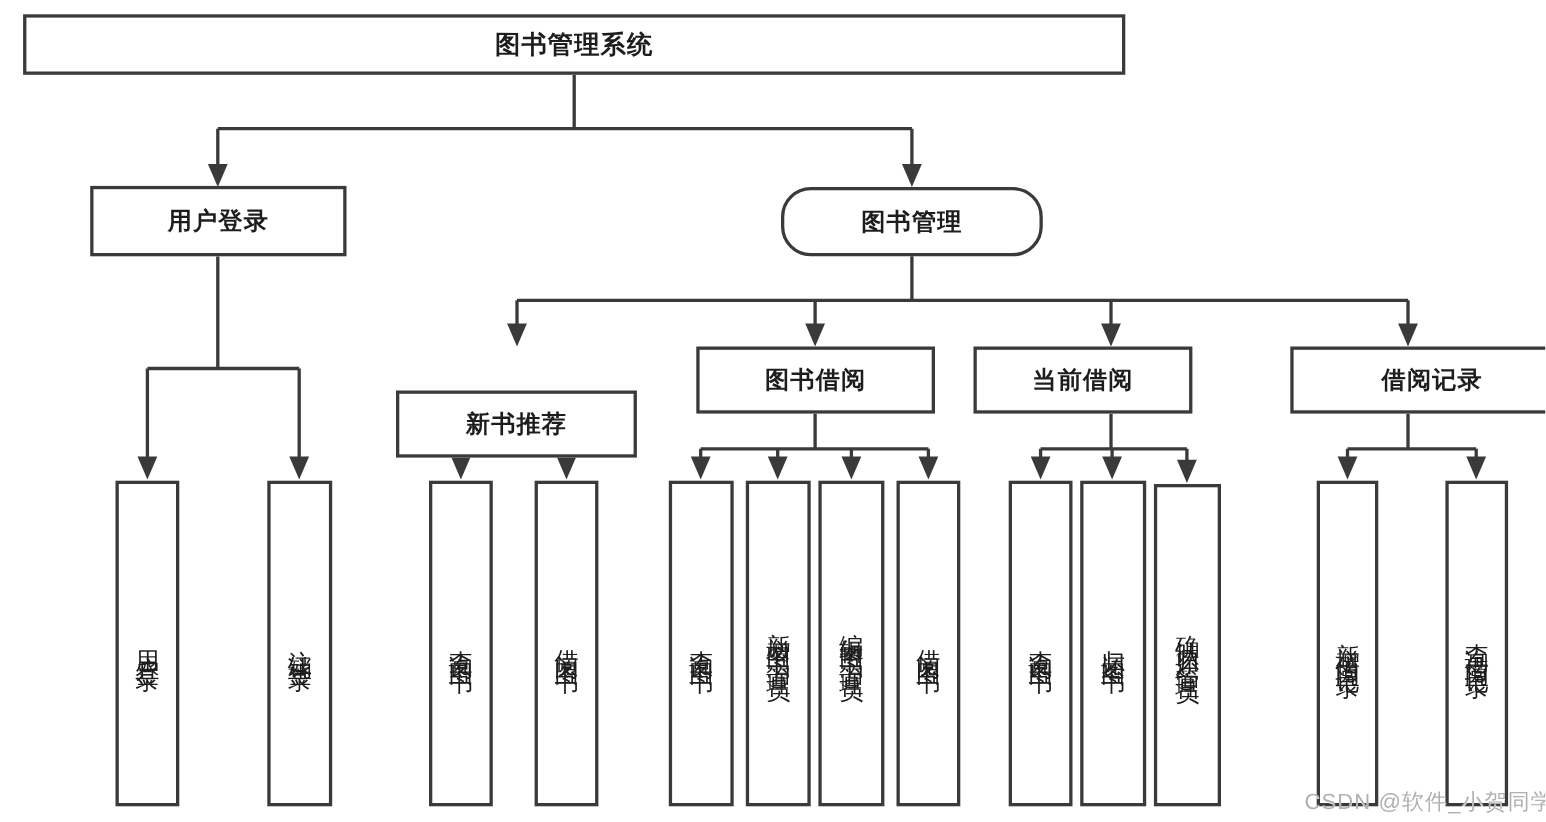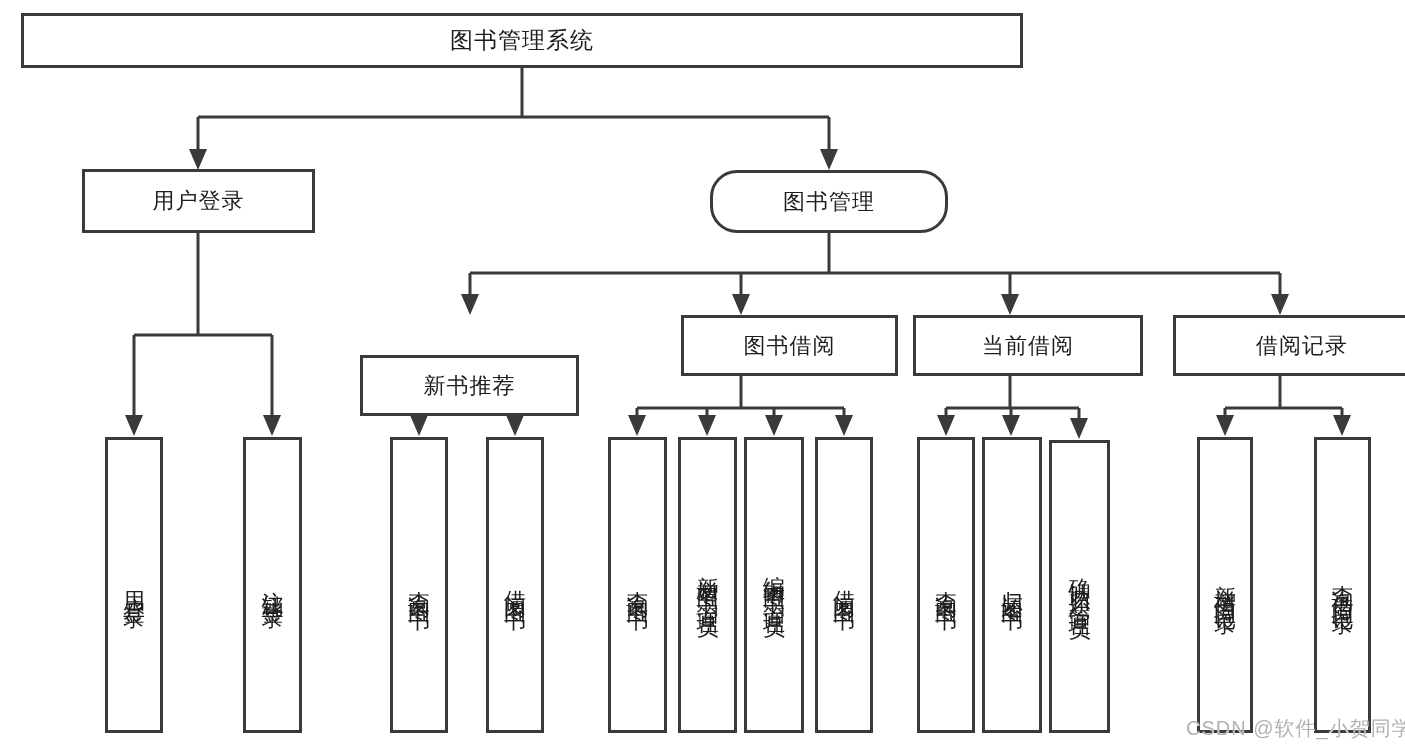--- a/index.html
+++ b/index.html
@@ -24,20 +24,21 @@
     border: 3px solid #3a3a3a;
     display: flex;
     align-items: center;
     justify-content: center;
     color: #1d1d1d;
   }
   .box.h {
     font-size: 22px;
     letter-spacing: 1px;
     white-space: nowrap;
+    font-weight: bold;
   }
   .box.root { font-size: 23px; }
   .box.v span {
     writing-mode: vertical-rl;
     text-orientation: mixed;
     font-size: 22px;
     line-height: 1;
     letter-spacing: 6px;
     color: #1d1d1d;
   }
@@ -77,22 +78,22 @@
              M1070 418 L1088 418 L1079 439 Z
              M1216 415 L1234 415 L1225 436 Z M1333 415 L1351 415 L1342 436 Z"></path>
   </svg>
 
   <div class="box h root" style="left:21px; top:13px; width:1002px; height:55px;">图书管理系统</div>
 
   <div class="box h" style="left:82px; top:169px; width:233px; height:64px;">用户登录</div>
   <div class="box h" style="left:710px; top:170px; width:238px; height:63px;border-radius:27px;">图书管理</div>
 
   <div class="box h" style="left:360px; top:315px; width:219px; height:61px;margin-top:40px;">新书推荐</div>
-  <div class="box h" style="left:633px; top:315px; width:217px; height:61px;margin-left:48px;">图书借阅</div>
-  <div class="box h" style="left:913px; top:315px; width:230px; height:61px;">当前借阅</div>
+  <div class="box h" style="left:633px; top:315px; width:217px; height:61px;">图书借阅</div>
+  <div class="box h" style="left:885px; top:315px; width:199px; height:61px;">当前借阅</div>
   <div class="box h" style="left:1173px; top:315px; width:258px; height:61px;">借阅记录</div>
 
   <div class="box v" style="left:105px; top:437px; width:58px; height:296px;">
     <span>用户登录</span>
   </div>
   <div class="box v" style="left:243px; top:437px; width:59px; height:296px;">
     <span>注销登录</span>
   </div>
 
   <div class="box v" style="left:390px; top:437px; width:58px; height:296px;">

